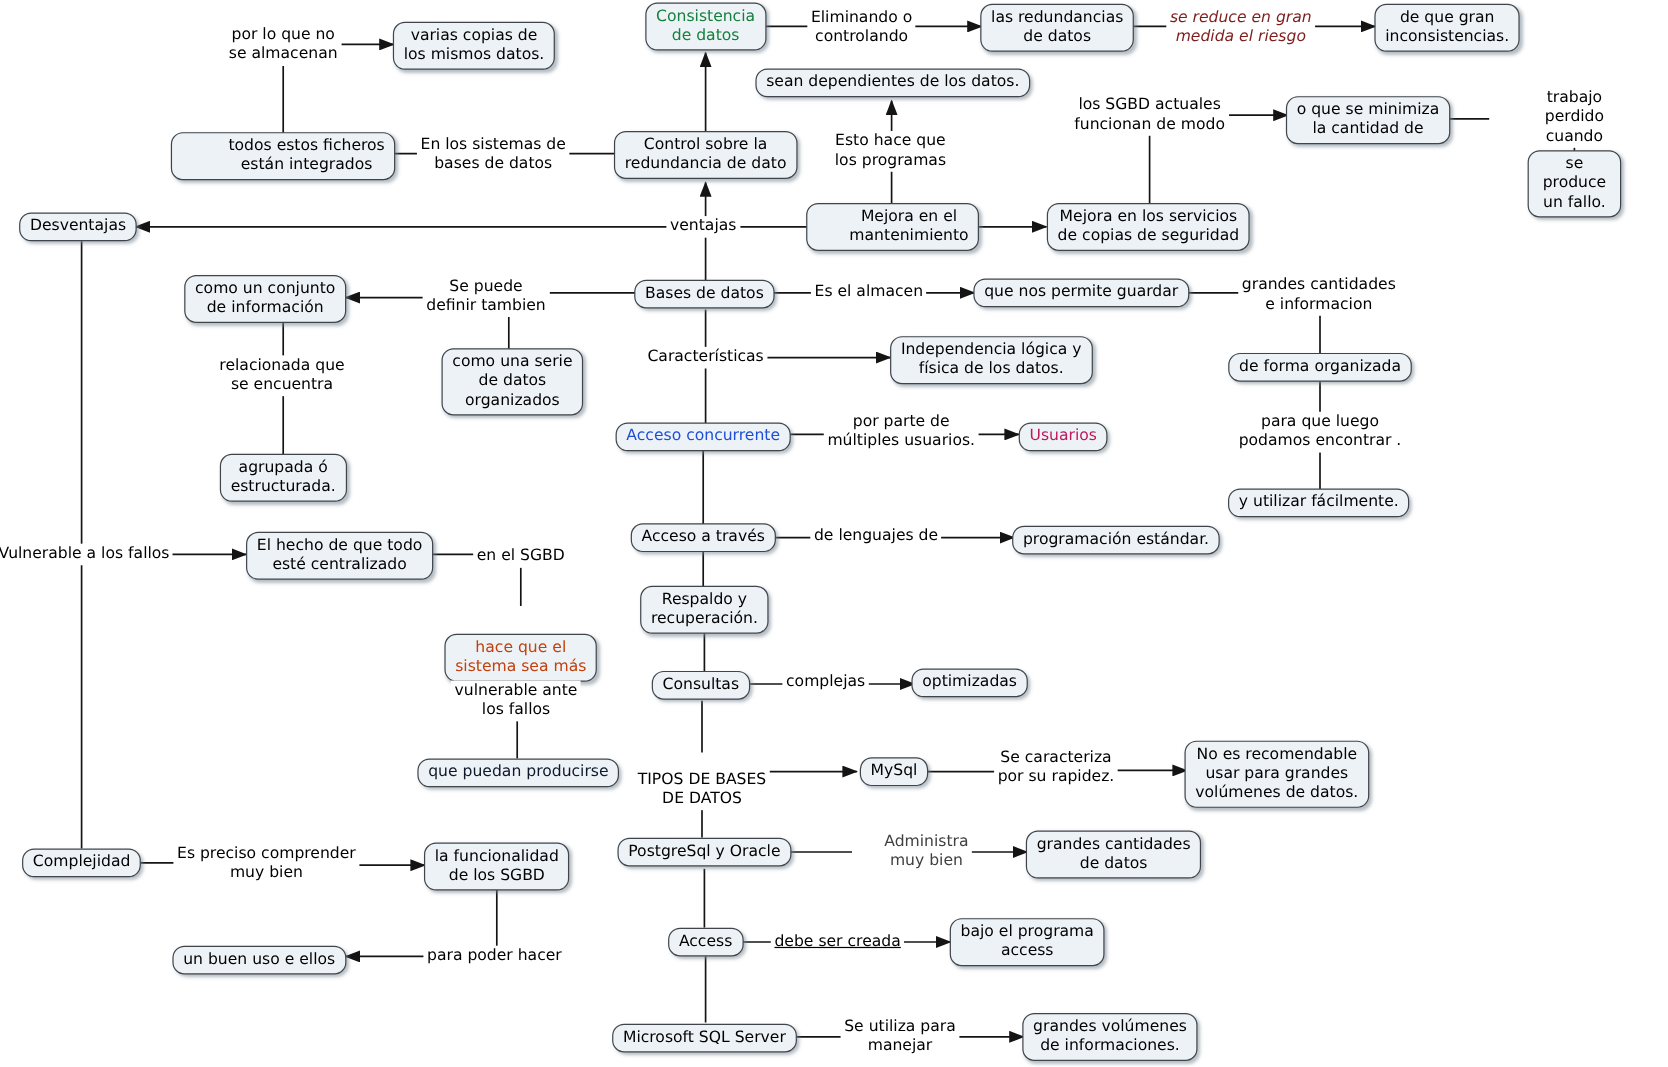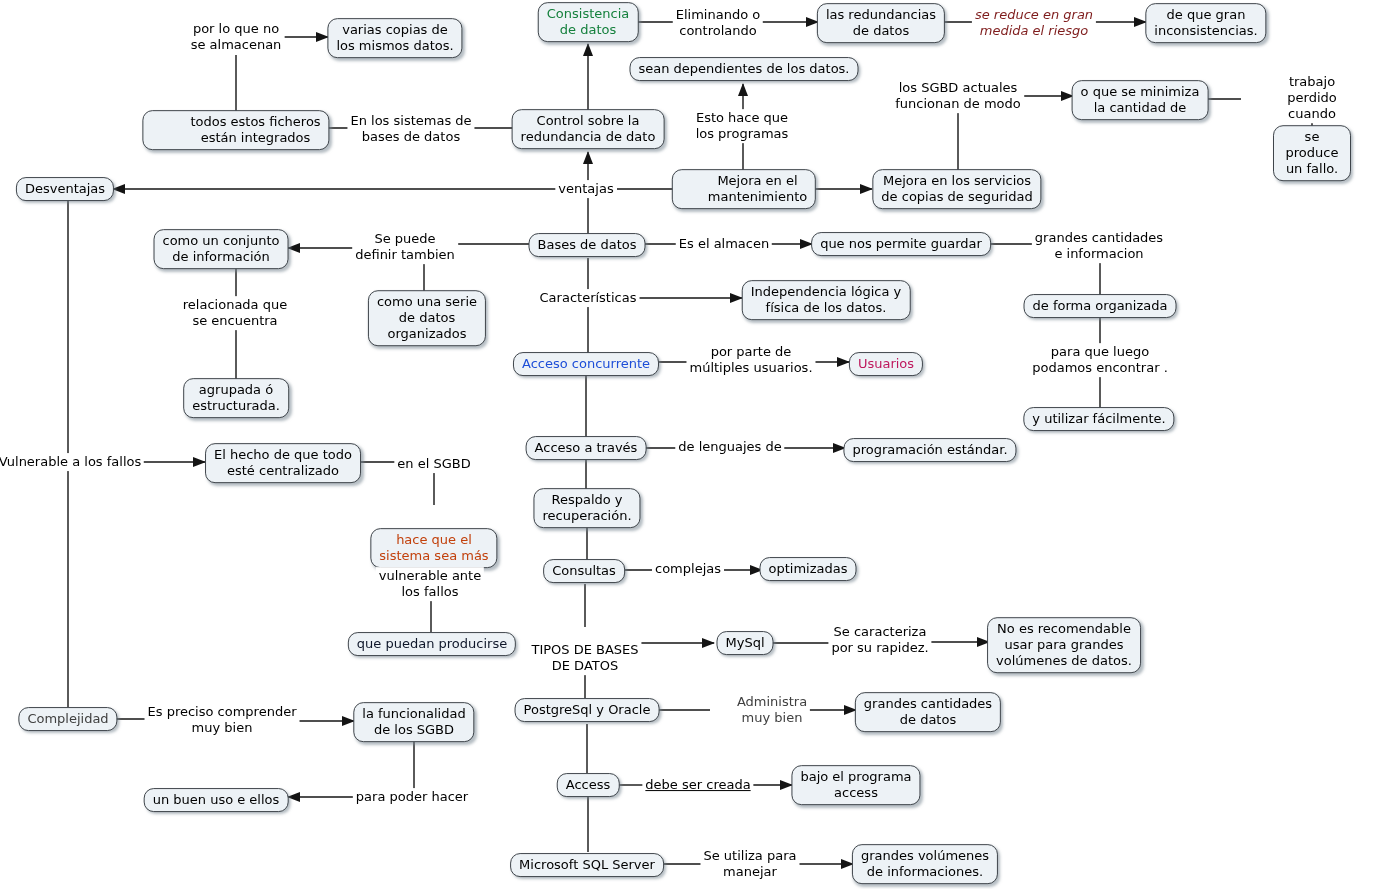--- a/index.html
+++ b/index.html
@@ -153,21 +153,21 @@
 recuperación.</div>
     <div class="node box" style="left: 434px; top: 548px; color: #c2410c;">hace que el
 sistema sea más</div>
     <div class="node box" style="left: 584px; top: 571px; color: rgb(0, 0, 0);">Consultas</div>
     <div class="node box" style="left: 808px; top: 569px; color: rgb(0, 0, 0);">optimizadas</div>
     <div class="node box" style="left: 432px; top: 644px; color: #0f172a;">que puedan producirse</div>
     <div class="node box" style="left: 745px; top: 643px; color: rgb(0, 0, 0);">MySql</div>
     <div class="node box" style="left: 1064px; top: 645px; color: rgb(0, 0, 0);">No es recomendable
 usar para grandes
 volúmenes de datos.</div>
-    <div class="node box" style="left: 68px; top: 719px; color: #404040;">Complejidad</div>
+    <div class="node box" style="left: 68px; top: 719px; color: #000000;">Complejidad</div>
     <div class="node box" style="left: 414px; top: 722px; color: rgb(0, 0, 0);">la funcionalidad
 de los SGBD</div>
     <div class="node box" style="left: 587px; top: 710px; color: rgb(0, 0, 0);">PostgreSql y Oracle</div>
     <div class="node box" style="left: 928px; top: 712px; color: rgb(0, 0, 0);">grandes cantidades
 de datos</div>
     <div class="node box" style="left: 216px; top: 800px; color: rgb(0, 0, 0);">un buen uso e ellos</div>
     <div class="node box" style="left: 588px; top: 785px; color: rgb(0, 0, 0);">Access</div>
     <div class="node box" style="left: 856px; top: 785px; color: rgb(0, 0, 0);">bajo el programa
 access</div>
     <div class="node box" style="left: 587px; top: 865px; color: rgb(0, 0, 0);">Microsoft SQL Server</div>

